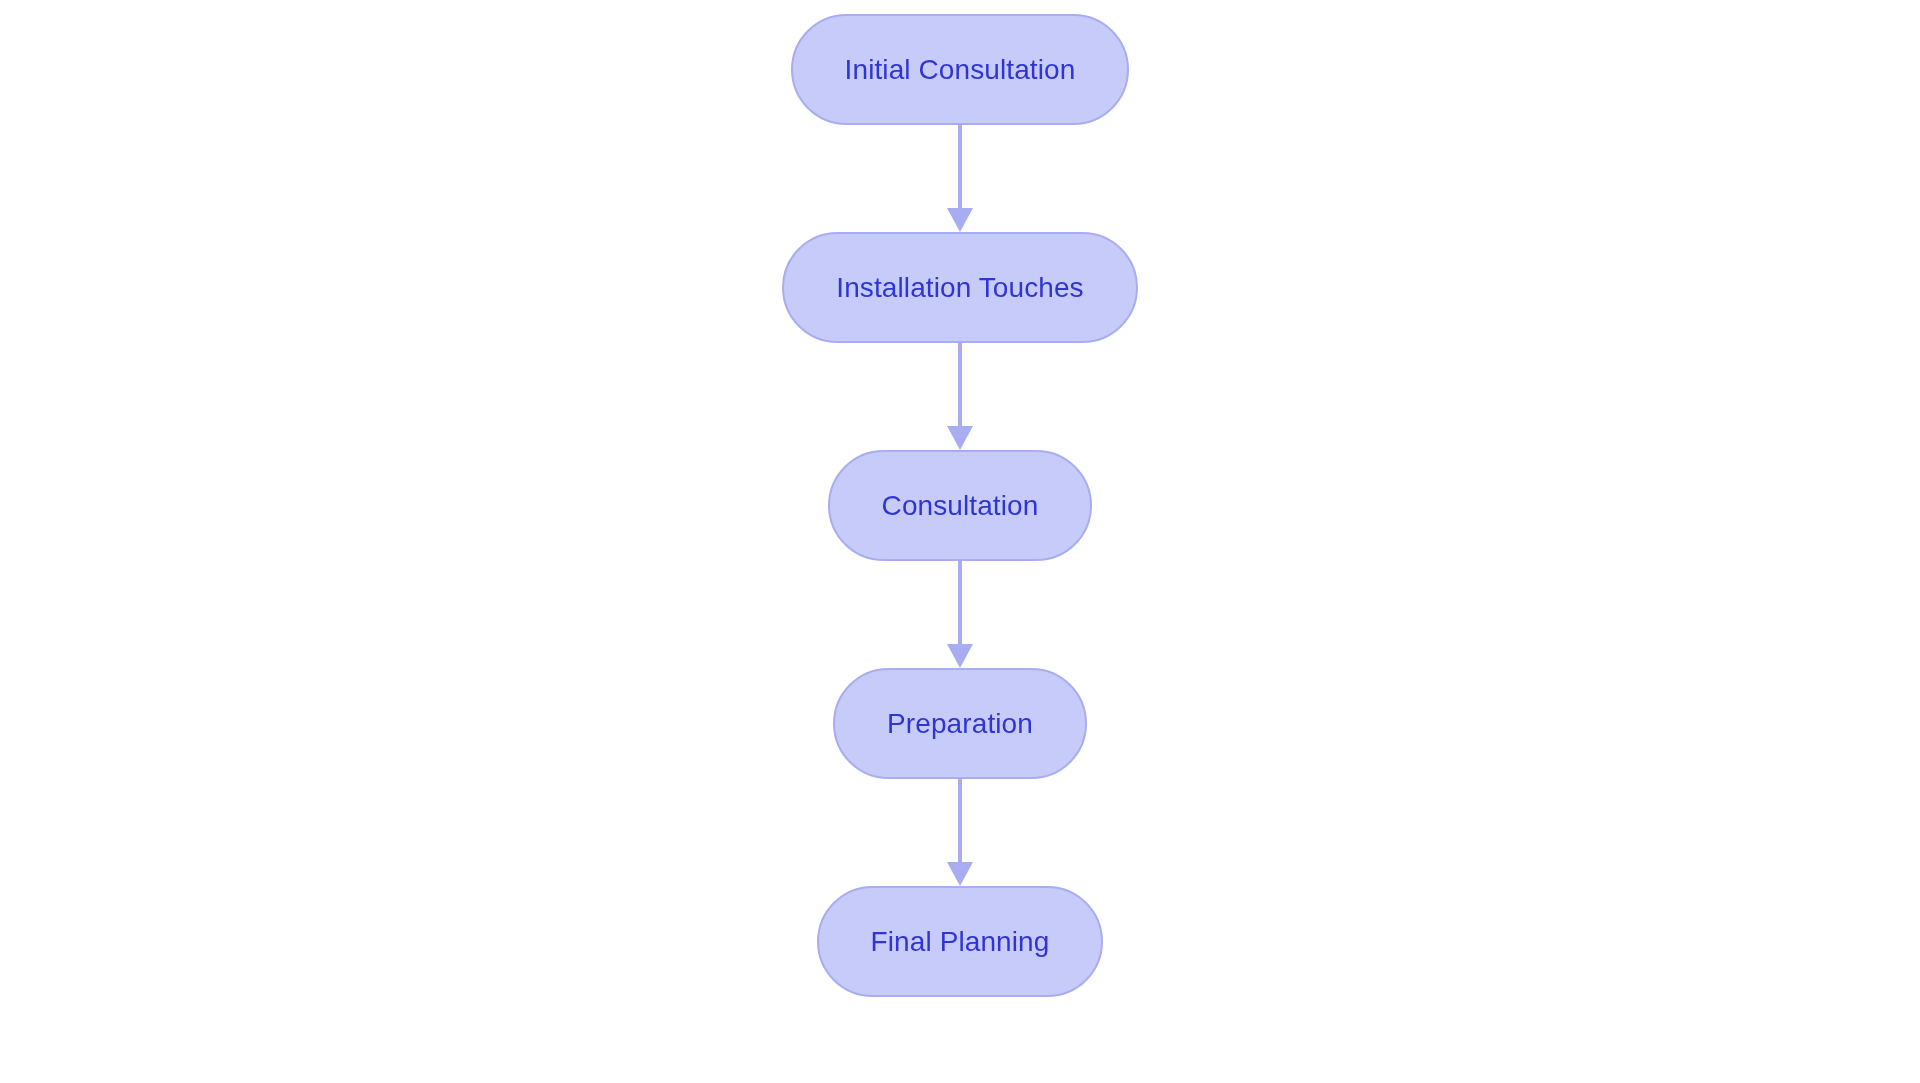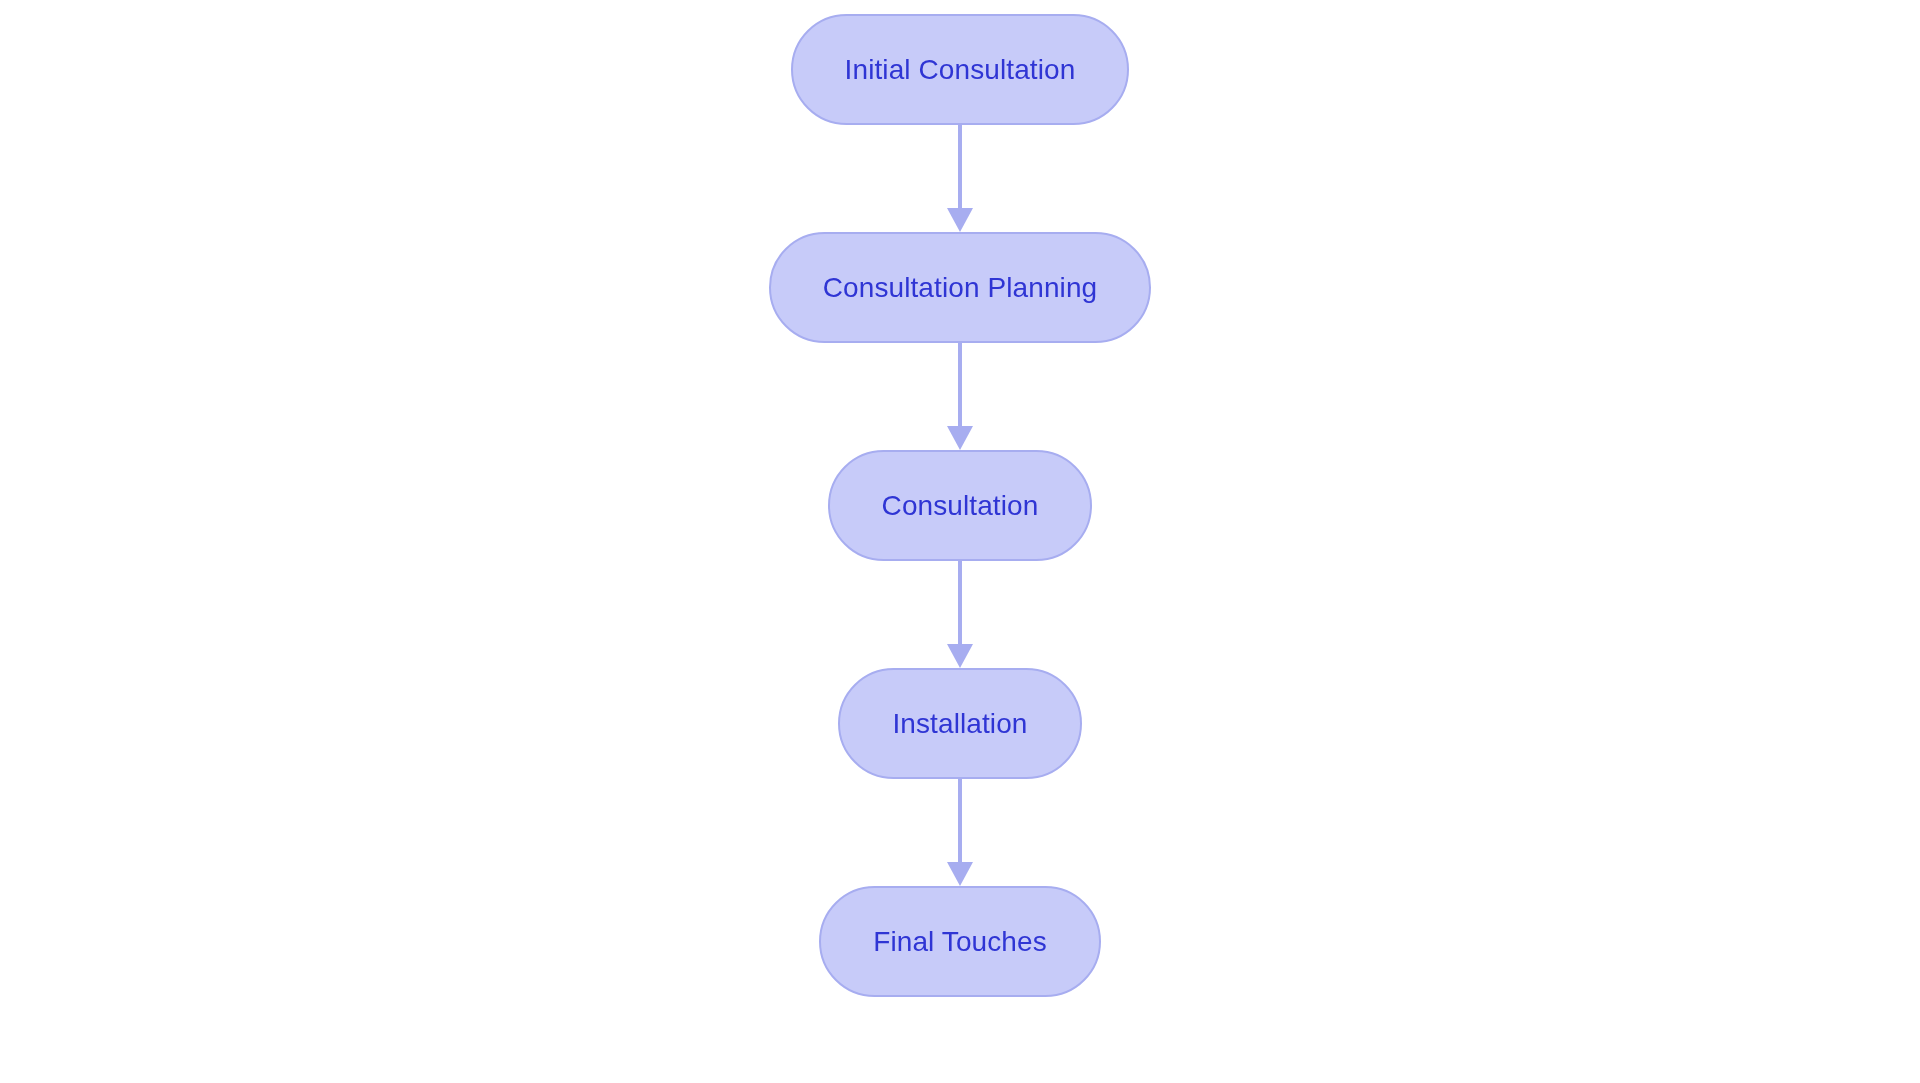--- a/index.html
+++ b/index.html
@@ -90,44 +90,44 @@
     <div class="flow-node">
       <span>Initial Consultation</span>
     </div>
 
     <div class="flow-connector">
       <div class="conn-line"></div>
       <div class="conn-head"></div>
     </div>
 
     <div class="flow-node">
-      <span>Consultation Planning</span>
+      <span>Installation Touches</span>
     </div>
 
     <div class="flow-connector">
       <div class="conn-line"></div>
       <div class="conn-head"></div>
     </div>
 
     <div class="flow-node">
       <span>Consultation</span>
     </div>
 
     <div class="flow-connector">
       <div class="conn-line"></div>
       <div class="conn-head"></div>
     </div>
 
     <div class="flow-node">
-      <span>Installation</span>
+      <span>Preparation</span>
     </div>
 
     <div class="flow-connector">
       <div class="conn-line"></div>
       <div class="conn-head"></div>
     </div>
 
     <div class="flow-node">
-      <span>Final Touches</span>
+      <span>Final Planning</span>
     </div>
 
   </div>
 </div>
 
 </body></html>

